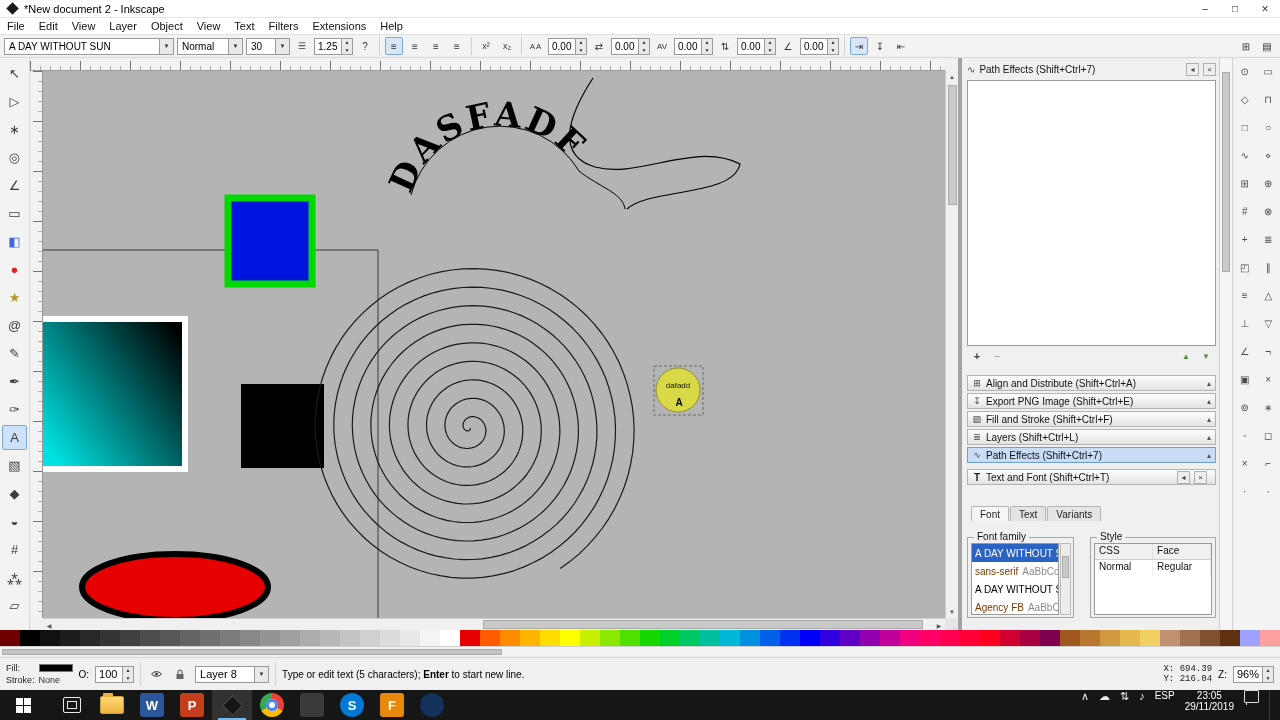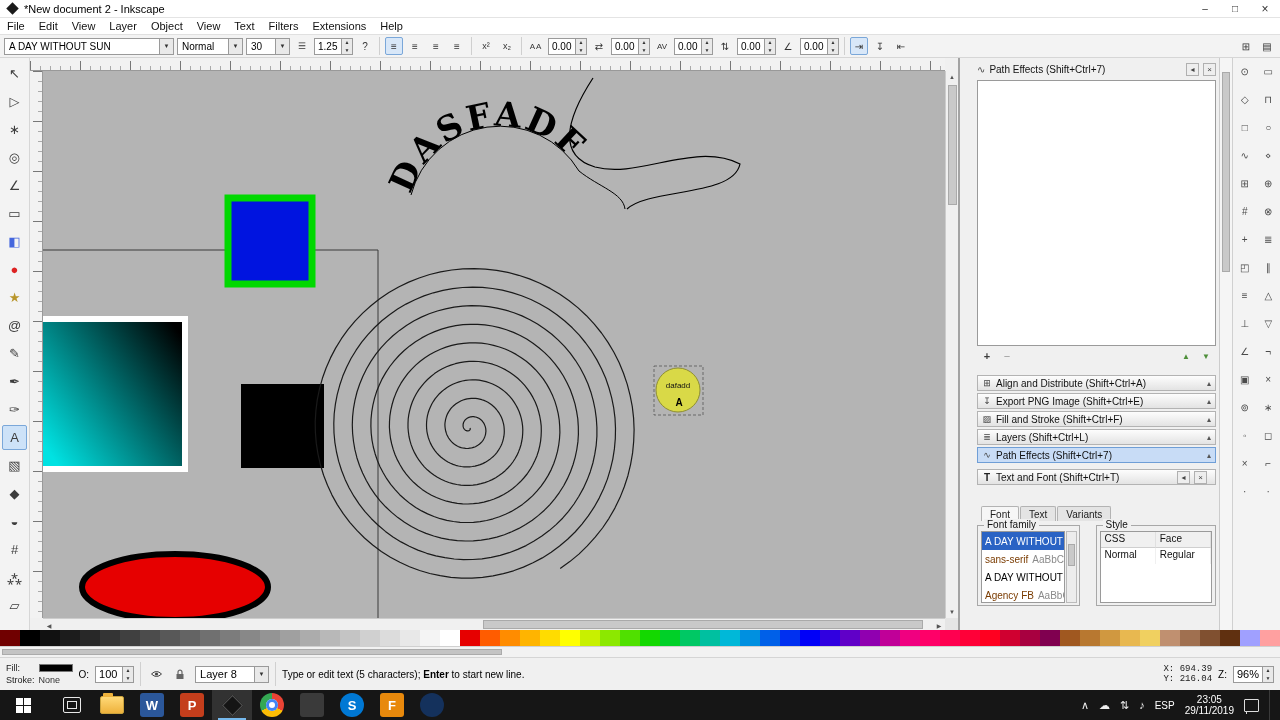--- a/index.html
+++ b/index.html
@@ -68,21 +68,21 @@
   #canvas svg{position:absolute;left:0;top:0;}
   #vscroll{position:absolute;left:945px;top:71px;width:13px;height:547px;background:#f0f0f0;border-left:1px solid #ccc;}
   #vscroll .sb-handle{position:absolute;left:2px;top:14px;width:9px;height:120px;background:#c9c9c9;border:1px solid #aaa;}
   #hscroll{position:absolute;left:43px;top:618px;width:902px;height:12px;background:#f0f0f0;border-top:1px solid #ccc;}
   #hscroll .sb-handle{position:absolute;left:440px;top:1px;width:440px;height:9px;background:#c9c9c9;border:1px solid #aaa;}
   .sb-arrow{position:absolute;width:12px;height:12px;display:flex;align-items:center;justify-content:center;font-size:6px;color:#555;}
   #scroll-corner{position:absolute;left:945px;top:618px;width:13px;height:12px;background:#e5e5e5;}
 
   
   #dock{position:absolute;left:958px;top:58px;width:274px;height:572px;background:#f0f0f0;
-    border-left:2px solid #a3a3a3;padding:3px 16px 0 17px;overflow:hidden;}
+    border-left:4px solid #a3a3a3;padding:3px 16px 0 5px;overflow:hidden;}
   #dock-scroll{position:absolute;right:0;top:0;width:13px;height:100%;background:#f5f5f5;border-left:1px solid #ccc;}
   #dock-scroll .sb-handle{position:absolute;left:2px;top:14px;width:8px;height:200px;background:#c9c9c9;border:1px solid #aaa;}
   .dock-head{display:flex;align-items:center;gap:4px;height:16px;font-size:10px;color:#111;}
   .dk-ico::before{content:"∿";color:#444;font-size:10px;}
   .mini-btn{width:13px;height:13px;border:1px solid #b0b0b0;background:#eee;display:flex;align-items:center;justify-content:center;font-size:8px;color:#444;}
   .mini-btn.collapse::before{content:"◂";}
   .mini-btn.close::before{content:"×";}
   .head-spacer{flex:1;}
   #pe-list{margin-top:3px;height:266px;background:#fff;border:1px solid #9a9a9a;}
   #pe-footer{display:flex;align-items:center;height:20px;padding:0 2px;gap:4px;}
@@ -97,21 +97,21 @@
     background:linear-gradient(#fdfdfd,#e3e3e3);border:1px solid #b3b3b3;}
   .dock-bar .bar-ico{font-size:9px;color:#444;width:10px;text-align:center;}
   .dock-bar::after{content:"▴";margin-left:auto;font-size:8px;color:#555;}
   .dock-bar.active{background:#c8dcf6;border-color:#6f9ed6;}
   .dock-bar.tf-bar::after{content:"";margin-left:0;}
   .tf-ico::before{content:"T";font-weight:bold;font-size:10px;color:#222;}
   #tf-tabs{display:flex;margin-top:21px;padding-left:4px;gap:1px;}
   .tab{padding:2px 8px 1px 8px;font-size:10px;border:1px solid #b3b3b3;border-bottom:none;background:#e4e4e4;color:#222;
     border-radius:2px 2px 0 0;}
   .tab.active{background:#f6f6f6;position:relative;top:0;}
-  #tf-groups{display:flex;gap:16px;margin-top:4px;height:81px;}
+  #tf-groups{display:flex;gap:16px;margin-top:16px;height:81px;}
   .group{position:relative;border:1px solid #a8a8a8;flex:1;padding:6px 3px 3px 3px;}
   .group-label{position:absolute;top:-7px;left:6px;background:#f0f0f0;padding:0 3px;font-size:10px;color:#111;}
   #font-list{position:absolute;inset:5px 14px 2px 3px;background:#fff;border:1px solid #9a9a9a;overflow:hidden;}
   .font-row{height:18px;display:flex;align-items:center;padding:0 3px;gap:4px;white-space:nowrap;overflow:hidden;}
   .font-row .fname{font-size:10px;color:#000;}
   .font-row.has-sample .fname{color:#7a3b00;}
   .font-row .fsample{font-size:10px;color:#8a8a8a;}
   .font-row.selected{background:#2a63c4;}
   .font-row.selected .fname{color:#fff;}
   .flist-scroll{position:absolute;right:2px;top:5px;bottom:2px;width:11px;background:#ececec;border:1px solid #bbb;}
@@ -164,21 +164,21 @@
   .tb-app.task-view{border:1.5px solid #e8e8e8;border-radius:2px;width:18px;height:16px;}
   .tb-app.task-view::before{content:"";position:absolute;inset:3px;border:1px solid #e8e8e8;}
   .tb-app.file-explorer{background:linear-gradient(#ffd977,#eeb23c);border:1px solid #caa23c;border-radius:2px;height:18px;}
   .tb-app.file-explorer::before{content:"";position:absolute;top:-4px;left:2px;width:10px;height:4px;background:#eeb23c;border-radius:1px 1px 0 0;}
   .tb-app.inkscape::before{content:"";width:15px;height:15px;background:#151515;transform:rotate(45deg);box-shadow:inset 0 0 0 1px #555;}
   .tb-app.chrome{border-radius:50%;background:conic-gradient(#ea4335 0 120deg,#fbbc05 0 240deg,#34a853 0 360deg);}
   .tb-app.chrome::after{content:"";position:absolute;inset:6px;border-radius:50%;background:#fff;box-shadow:inset 0 0 0 3px #4285f4;}
   .tb-app.app-dark{background:#3a3a3a;}
   .tb-app.app-blue{background:#14315c;border-radius:50%;}
   .tb-app.skype{border-radius:50%;}
-  #tray{margin-left:auto;display:flex;align-items:center;gap:10px;padding-right:6px;}
+  #tray{margin-left:auto;display:flex;gap:10px;padding-right:6px;}
   .tray-glyph{font-size:11px;color:#eee;}
   .tray-caret::before{content:"∧";}
   .tray-cloud::before{content:"☁";}
   .tray-net::before{content:"⇅";}
   .tray-vol::before{content:"♪";}
   #lang{font-size:10px;color:#fff;}
   #clock{font-size:10px;line-height:11px;text-align:center;color:#fff;}
   #action-center{width:15px;height:13px;border:1px solid #ddd;border-radius:1px;position:relative;}
   #action-center::after{content:"";position:absolute;left:1px;bottom:-3px;width:4px;height:3px;border-left:1px solid #ddd;}
   #show-desktop{width:5px;height:30px;border-left:1px solid #3a3a3a;}

